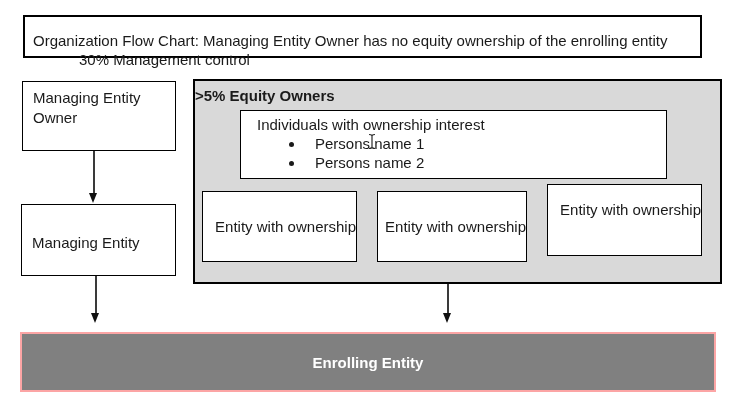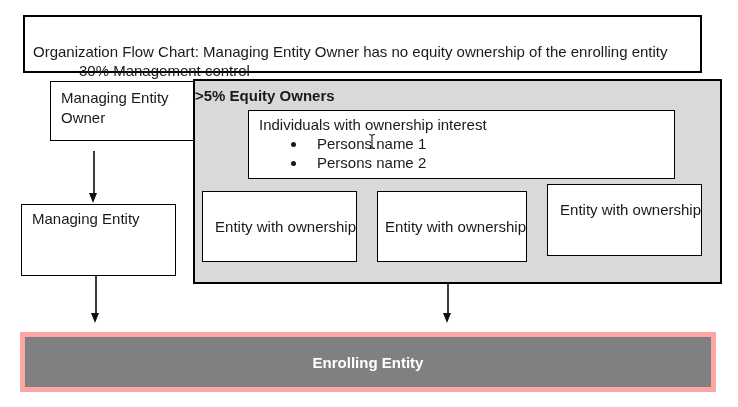--- a/index.html
+++ b/index.html
@@ -16,51 +16,51 @@
     color: #1a1a1a;
   }
 
   .box {
     position: absolute;
     background: #ffffff;
     border: 1.5px solid #000000;
   }
 
   
-  .title-box { left: 23px; top: 15px; width: 679px; height: 58px; border-width: 2px; padding: 25px 0 0 8px; line-height: 19px; }
+  .title-box { left: 23px; top: 15px; width: 679px; height: 43px; border-width: 2px; padding: 14px 0 0 8px; line-height: 19px; }
   .title-box .line2 { margin-left: 46px; }
 
   
-  .owner-box { left: 22px; top: 81px; width: 154px; height: 60px; padding: 6px 12px 3px 10px; line-height: 20px; margin-left: 28px; }
-  .managing-box { left: 21px; top: 204px; width: 155px; height: 72px; padding: 4px 12px 0 10px; line-height: 20px; }
+  .owner-box { left: 22px; top: 81px; width: 154px; height: 70px; padding: 6px 12px 3px 10px; line-height: 20px; }
+  .managing-box { left: 21px; top: 204px; width: 155px; height: 72px; padding: 28px 12px 0 10px; line-height: 20px; }
 
   
   .equity-container {
     position: absolute;
     left: 193px; top: 79px; width: 529px; height: 205px;
     background: #d9d9d9;
     border: 2px solid #000000;
   }
   .equity-title { margin-top: 6px; text-align: left; font-weight: bold; }
 
-  .individuals-box { left: 248px; top: 110px; width: 427px; height: 69px; padding: 4px 10px 0 10px; line-height: 19px; }
+  .individuals-box { left: 240px; top: 110px; width: 427px; height: 69px; padding: 4px 10px 0 16px; line-height: 19px; }
   .individuals-box ul { margin: 0; padding-left: 48px; list-style: disc; }
   .individuals-box li { padding-left: 10px; }
 
   .entity-box { display: flex; align-items: center; justify-content: flex-end; text-align: center; }
   .entity-box-1 { left: 202px; top: 191px; width: 155px; height: 71px; }
   .entity-box-2 { left: 377px; top: 191px; width: 150px; height: 71px; }
   .entity-box-3 { left: 547px; top: 184px; width: 155px; height: 72px; align-items: flex-start; padding-top: 16px; }
 
   
   .enrolling-bar {
     position: absolute;
     left: 20px; top: 332px; width: 696px; height: 60px;
     background: #808080;
-    border: 5px solid #fca5a5;
+    border: 2px solid #fca5a5;
     display: flex; align-items: center; justify-content: center;
     color: #ffffff; font-weight: bold;
   }
 
   
   .arrow-line { position: absolute; width: 1.5px; background: #3a3a3a; }
   .arrow-head {
     position: absolute; width: 0; height: 0;
     border-left: 4.5px solid transparent;
     border-right: 4.5px solid transparent;

